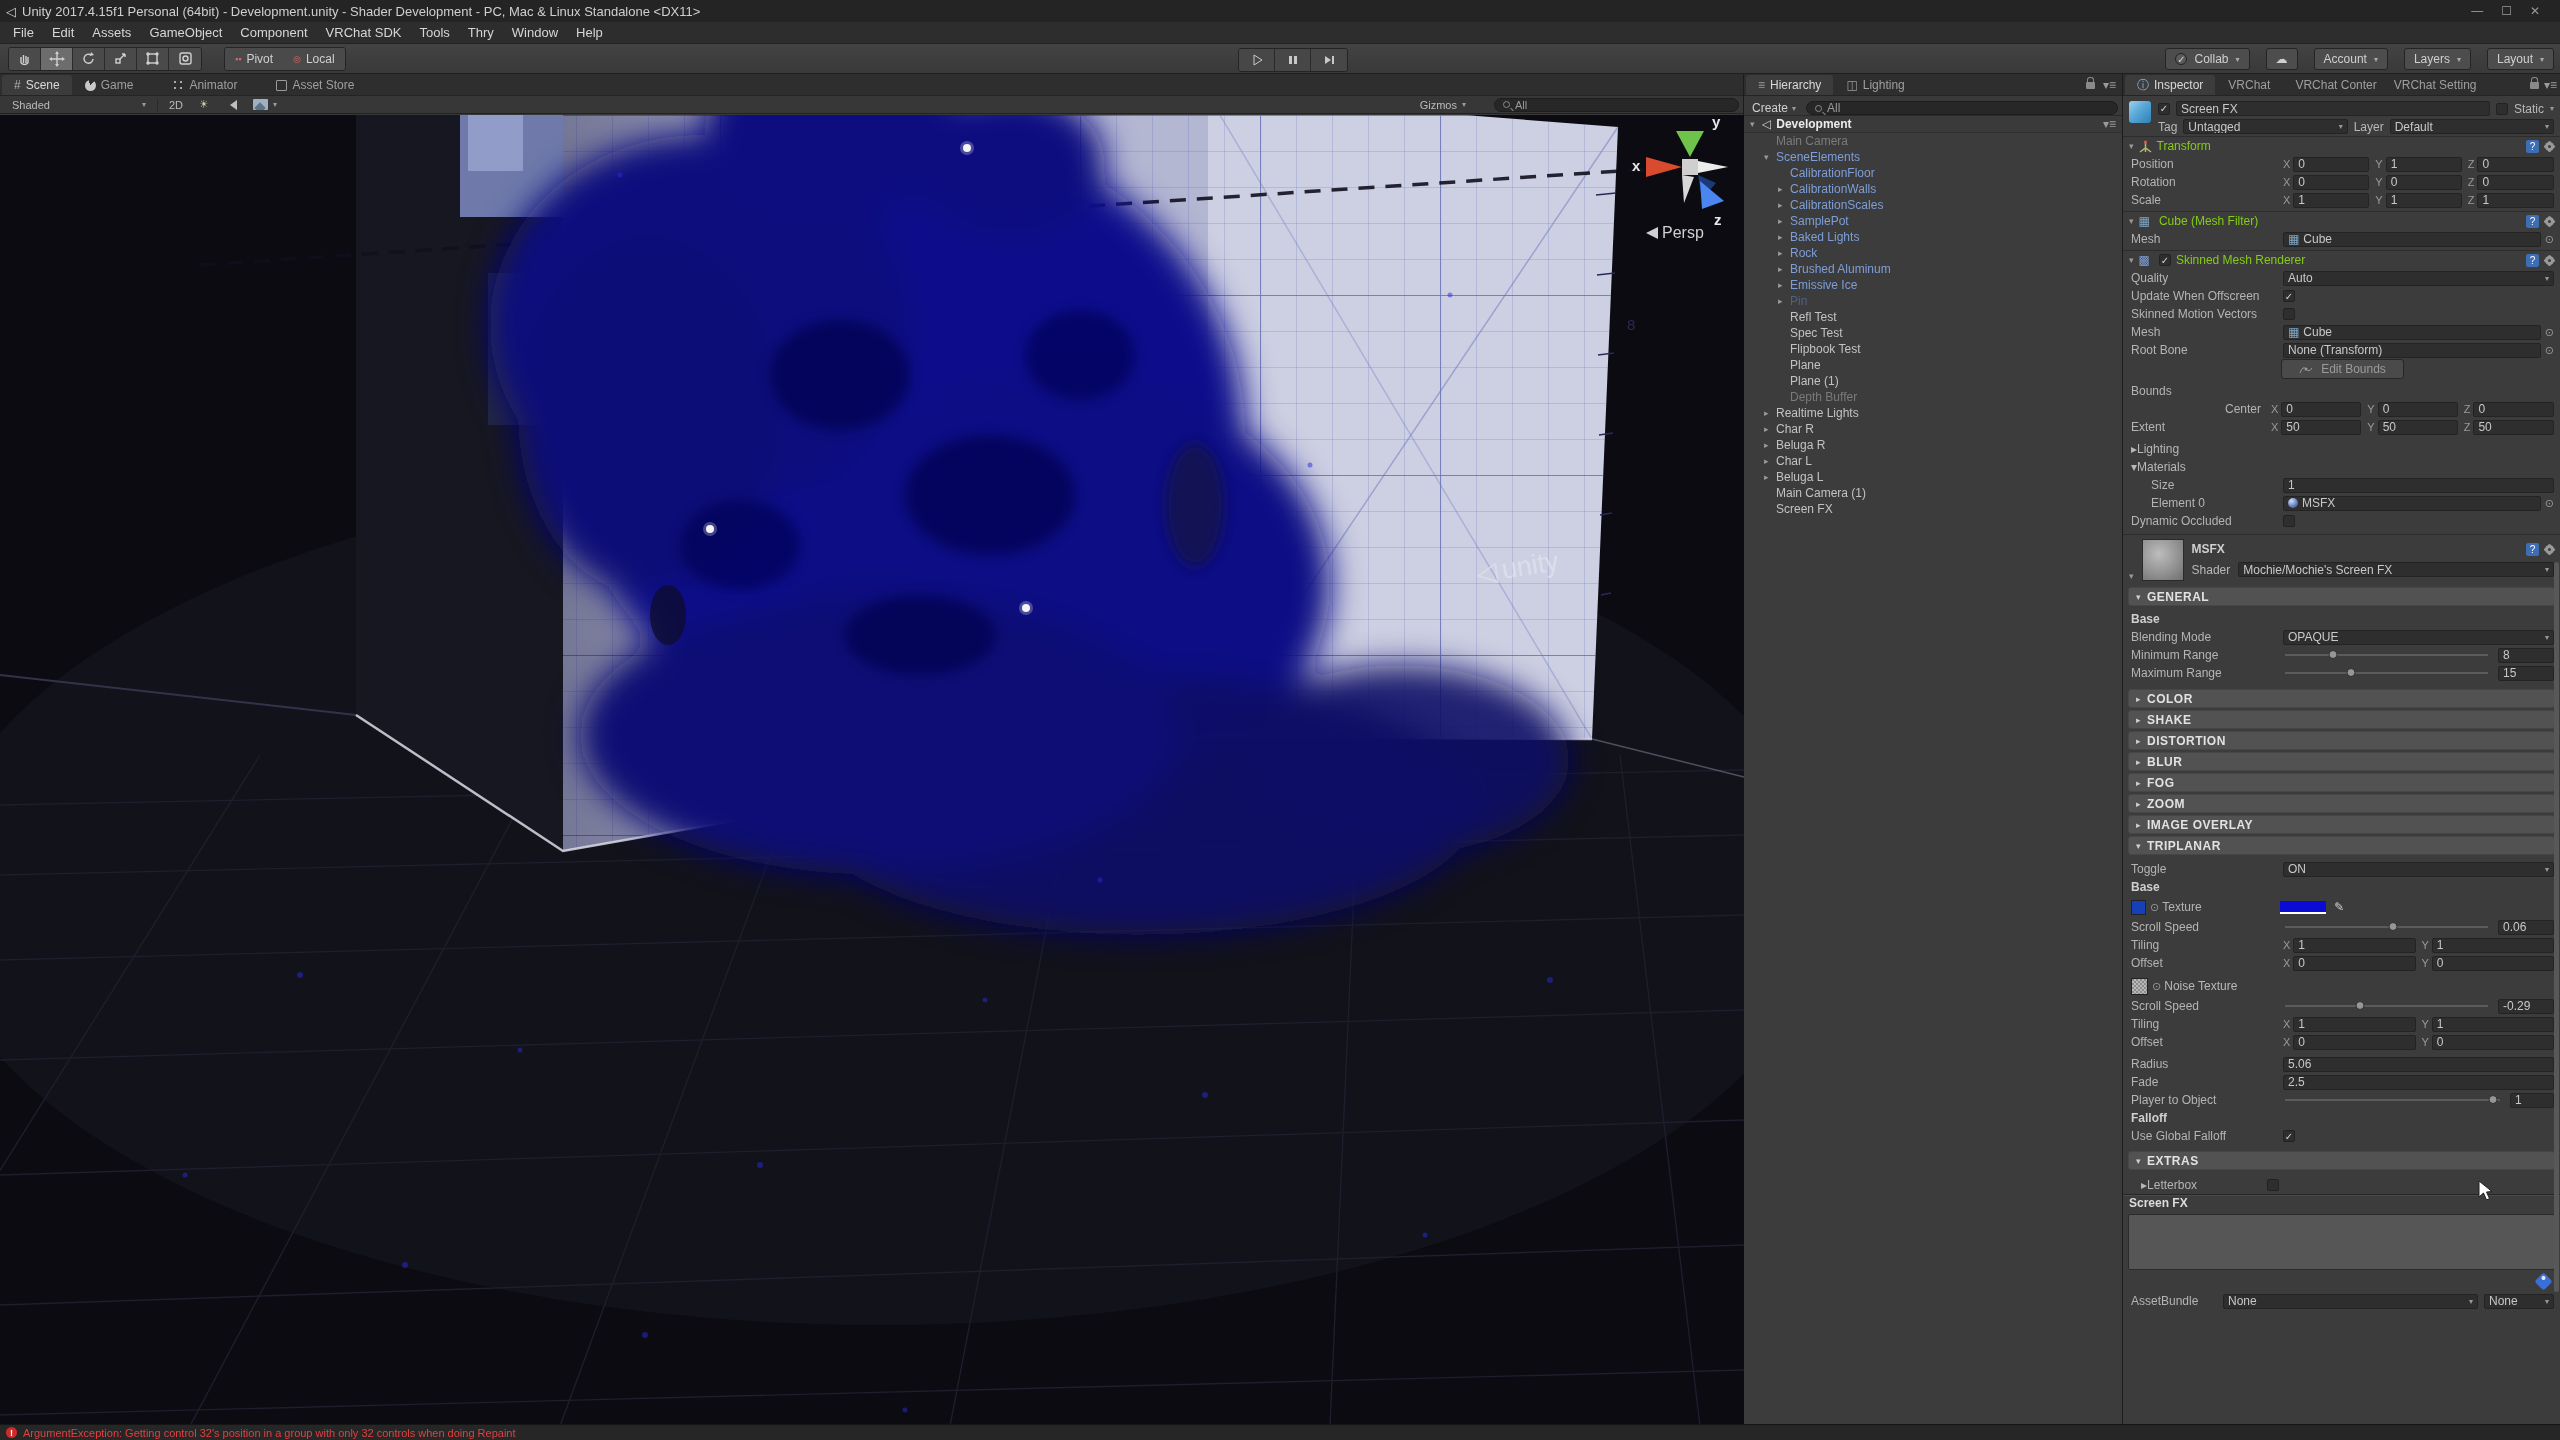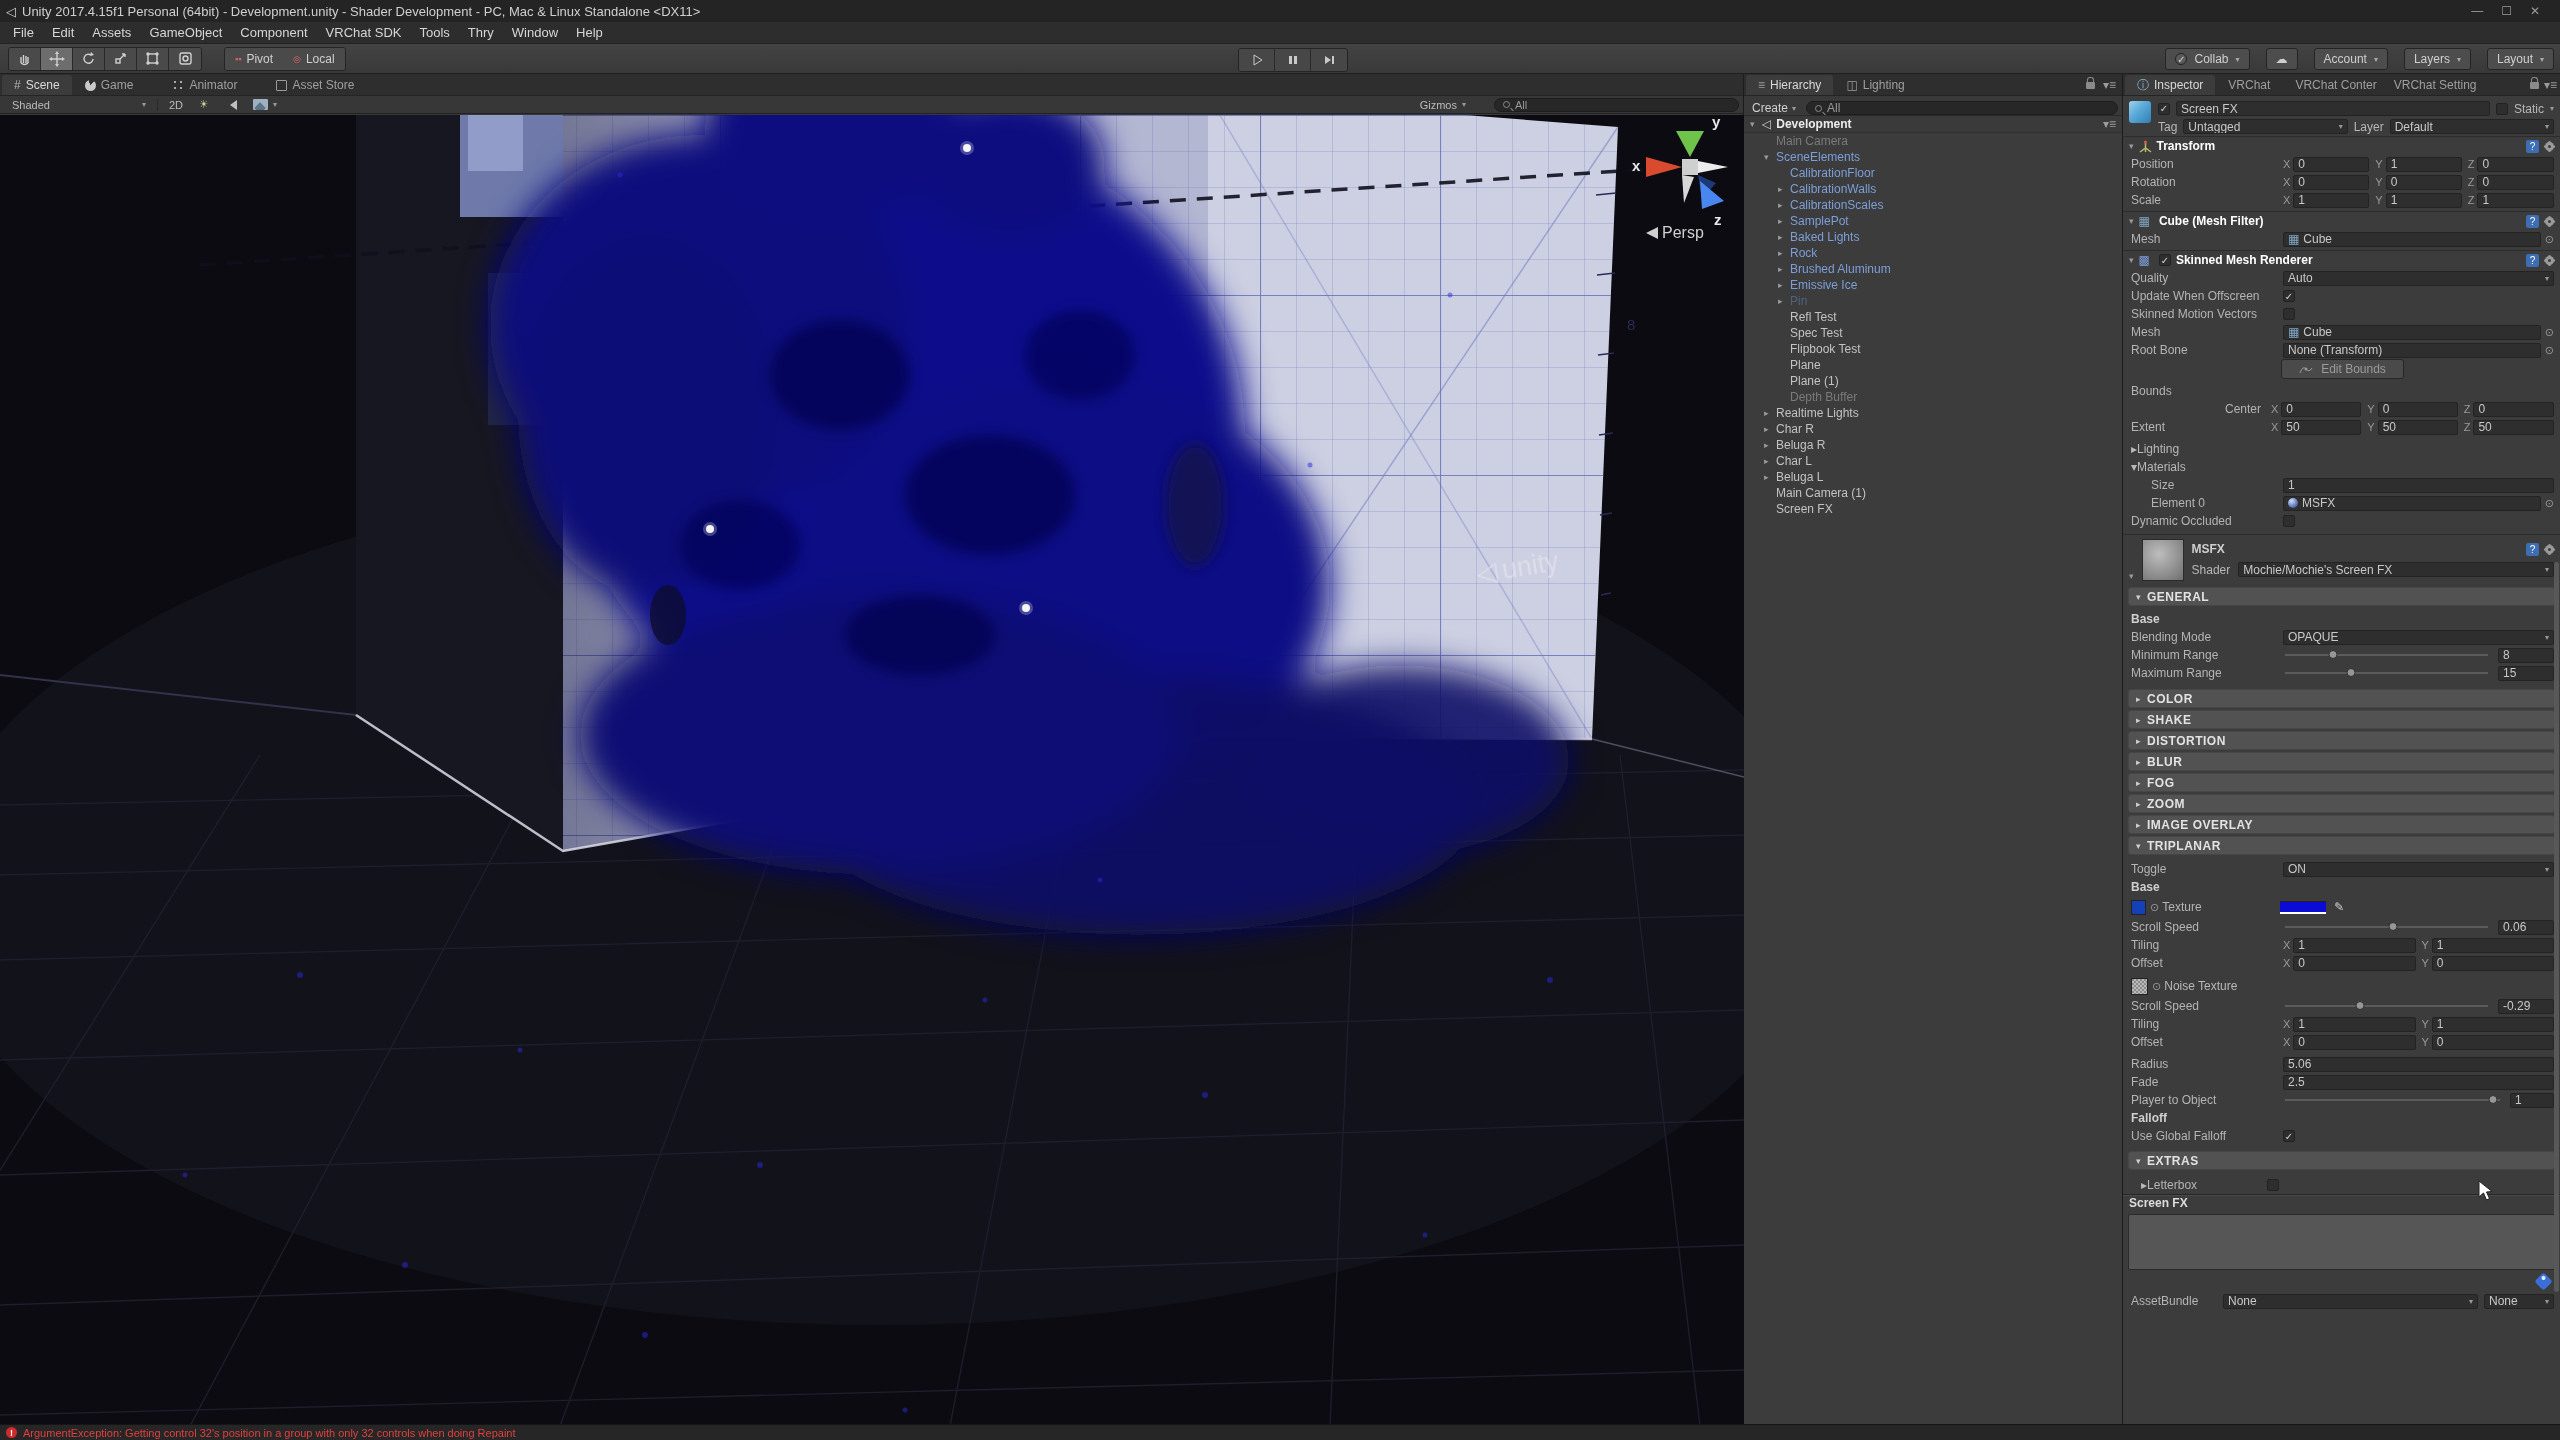--- a/index.html
+++ b/index.html
@@ -79,21 +79,21 @@
   .nfield{background:#2e2e2e;border:1px solid #232323;border-radius:2px;height:15px;width:56px;display:flex;align-items:center;padding:0 4px;color:#c8c8c8;flex-shrink:0}
   .vec{display:flex;flex:1;gap:6px}
   .vec .unit{display:flex;align-items:center;flex:1;gap:3px}
   .axl{color:#9a9a9a;font-size:11px}
   .cb{width:12px;height:12px;background:#2e2e2e;border:1px solid #222;border-radius:2px;display:flex;align-items:center;justify-content:center;color:#cfd6dd;font-size:10px;flex-shrink:0}
   .slider{position:relative;flex:1;height:14px;margin-right:8px}
   .slider .track{position:absolute;left:2px;right:2px;top:6px;height:2px;background:#5b5b5b}
   .slider .knob{position:absolute;left:var(--p,50%);top:2px;width:9px;height:9px;border-radius:50%;background:#969696;border:1px solid #2c2c2c;transform:translateX(-50%)}
   .comp-head{height:19px;display:flex;align-items:center;gap:5px;padding:0 6px;border-top:1px solid #2c2c2c;background:#3c3c3c}
   .comp-head .fold{font-size:9px;color:#999}
-  .comp-head .ctitle{font-weight:bold;color:#ffffff}
+  .comp-head .ctitle{font-weight:normal;color:#84cc16}
   .hright{margin-left:auto;display:flex;align-items:center;gap:6px}
   .helpicon{width:13px;height:13px;background:#3d6eb4;border-radius:2px;color:#fff;font-size:10px;display:flex;align-items:center;justify-content:center}
   .gear{width:9px;height:9px;border-radius:50%;background:#9a9a9a;position:relative;box-shadow:0 -4px 0 -3px #9a9a9a,0 4px 0 -3px #9a9a9a,-4px 0 0 -3px #9a9a9a,4px 0 0 -3px #9a9a9a}
   .gear::after{content:"";position:absolute;inset:3px;border-radius:50%;background:#3c3c3c}
   .picker{color:#9a9a9a;margin-left:4px;font-size:11px}
   .secbar{height:19px;margin:2px 5px;background:#525252;border:1px solid #464646;border-radius:3px;display:flex;align-items:center;gap:6px;padding:0 7px;color:#e2e2e2;font-weight:bold;letter-spacing:.5px;font-size:12px}
   .secbar .fold{font-size:9px;color:#cfcfcf}
   .lockicon{width:9px;height:7px;background:#8a8a8a;position:relative;border-radius:1px}
   .lockicon::before{content:"";position:absolute;width:5px;height:5px;border:1px solid #8a8a8a;border-bottom:none;border-radius:3px 3px 0 0;left:1px;top:-5px}
   .hamb{color:#9a9a9a}

